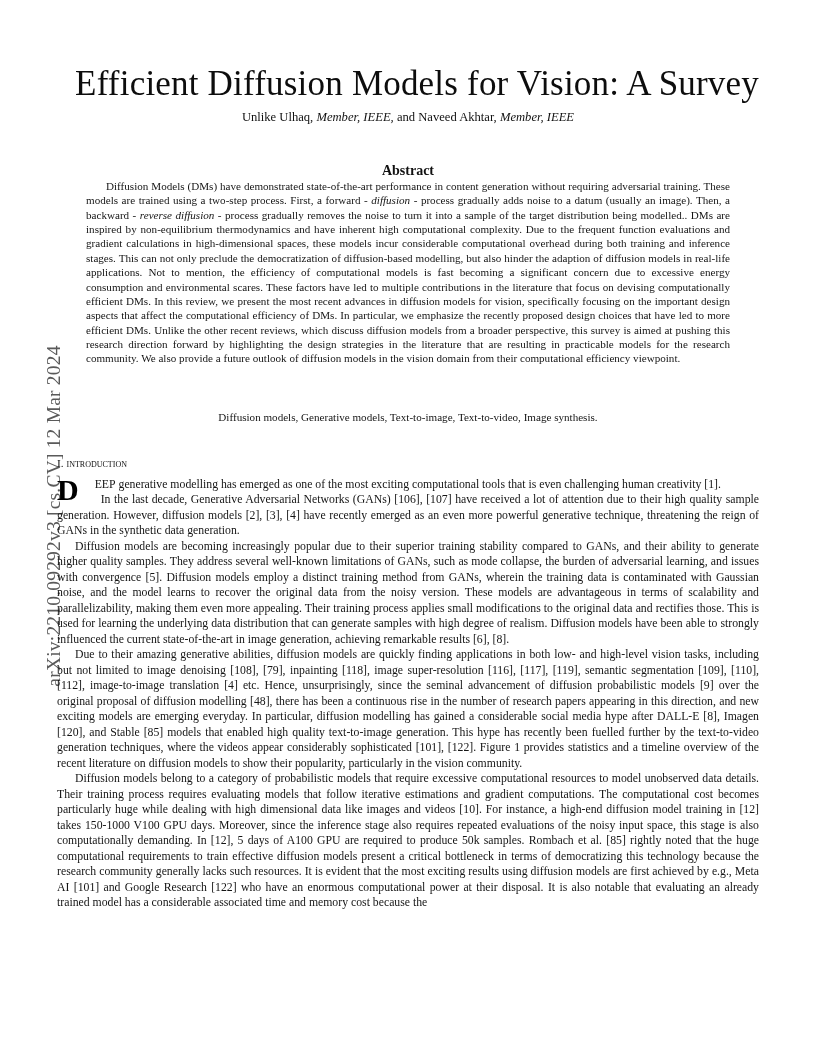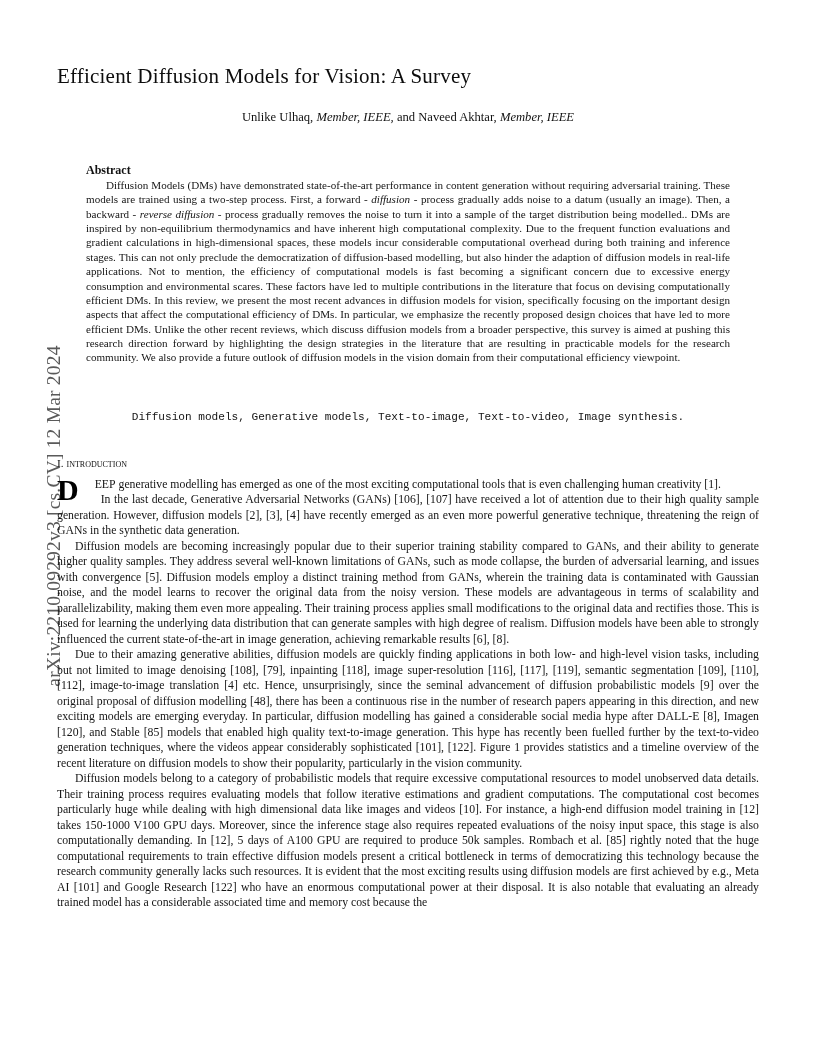--- a/index.html
+++ b/index.html
@@ -51,43 +51,43 @@
     font-size: 9.3px;
     color: #2b2b2b;
   }
 
   
   .title {
     position: absolute;
     left: 57px;
     right: 57px;
     top: 64px;
-    text-align: left;
-    font-size: 21px;
+    text-align: right;
+    font-size: 35px;
     line-height: 1.15;
     font-weight: normal;
     letter-spacing: 0.2px;
     color: #0d0d0d;
   }
   .authors {
     position: absolute;
     left: 57px;
     right: 57px;
     top: 110px;
     text-align: center;
     font-size: 12.6px;
     color: #111111;
   }
   .authors i { font-style: italic; text-align: right; }
 
   
   .sec-center-head {
-    text-align: left;
+    text-align: center;
     font-weight: bold;
-    font-size: 12px;
+    font-size: 14px;
     margin: 0;
   }
   .abstract-block {
     position: absolute;
     left: 86px;
     right: 86px;
     top: 163px;
   }
   .abstract-body {
     margin-top: 0;
@@ -104,21 +104,20 @@
     left: 86px;
     right: 86px;
     top: 399px;
   }
   .indexterms-body {
     margin-top: 11px;
     font-size: 11.1px;
     line-height: 1.3;
     text-align: center;
     color: #141414;
-    font-family: Liberation Mono, monospace;
   }
 
   
   .section-head {
     position: absolute;
     left: 57px;
     right: 57px;
     top: 457px;
     text-align: left;
     font-size: 11.4px;

